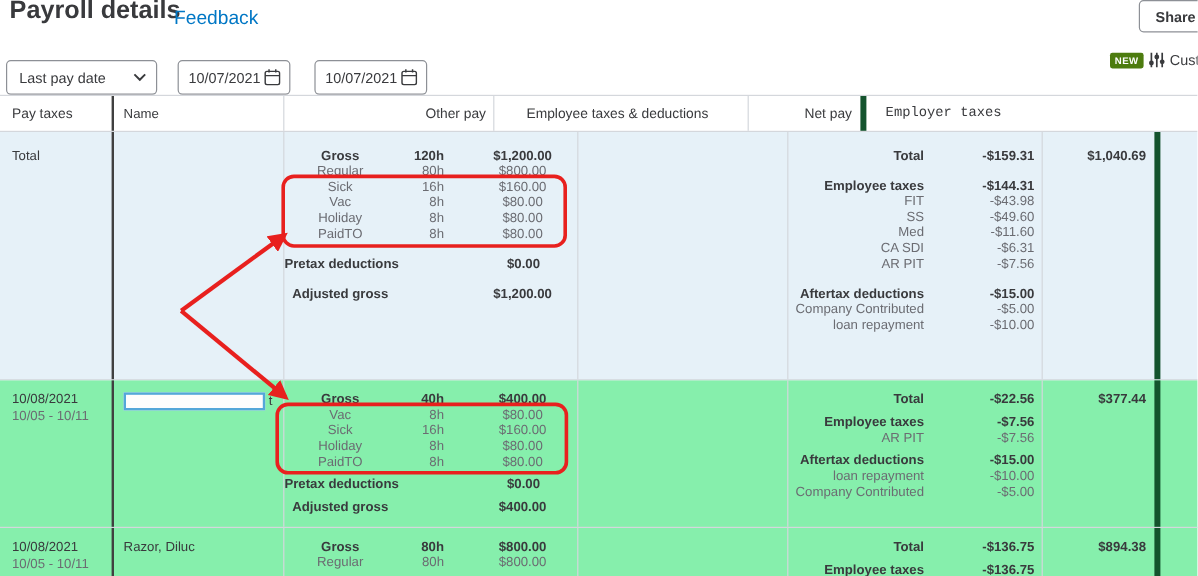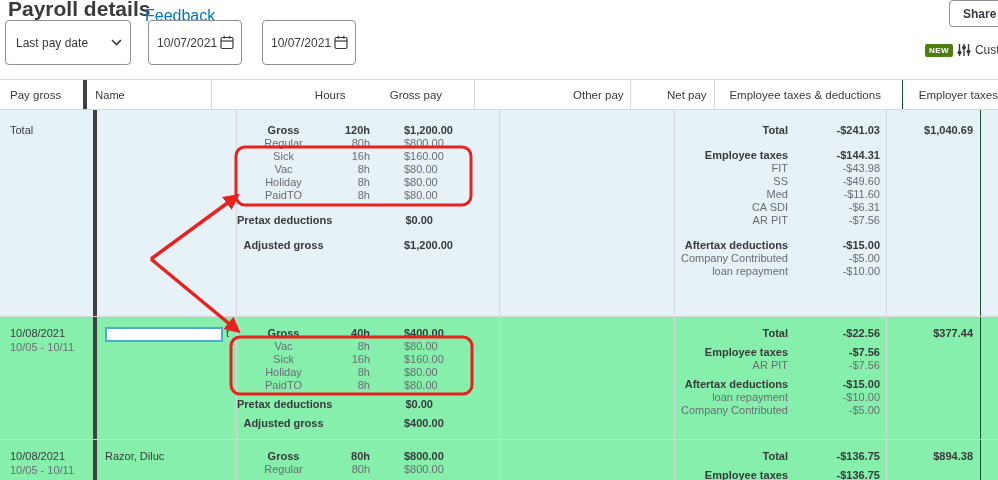--- a/index.html
+++ b/index.html
@@ -7,21 +7,21 @@
   .app { position:relative; width:998px; height:480px; overflow:hidden; background:#fff; color:#393a3d; }
 
   
   .title { position:absolute; left:8px; top:-3px; font-size:21px; font-weight:700; color:#393a3d; white-space:nowrap; }
   .feedback { position:absolute; left:145px; top:7px; font-size:16px; color:#0077c5; text-decoration:none; cursor:pointer; }
   .share { position:absolute; left:949px; top:0; width:74px; height:27px; background:#fff; border:1px solid #8d9096;
            border-radius:4px; font-size:12px; font-weight:700; color:#393a3d; text-align:left; padding-left:13px;
            font-family:inherit; cursor:pointer; }
 
   
-  .select, .datebox { position:absolute; top:20px; height:45px; border:1px solid #8d9096; border-radius:4px;
+  .select, .datebox { position:absolute; top:50px; height:29px; border:1px solid #8d9096; border-radius:4px;
            display:flex; align-items:center; font-size:12px; color:#393a3d; background:#fff; cursor:pointer; }
   .select { left:5px; width:126px; padding:0 8px 0 10px; }
   .select .val { flex:1; }
   .datebox { width:94px; padding:0 7px 0 8px; }
   .datebox .val { flex:1; }
   .d1 { left:148px; } .d2 { left:262px; }
   .customize { position:absolute; left:925px; top:43px; display:flex; align-items:center; gap:4px; white-space:nowrap; cursor:pointer; }
   .newbadge { background:#4d7c0f; color:#fff; font-size:8px; font-weight:700; padding:2px 4px; border-radius:2px; letter-spacing:.4px; }
   .cust-label { font-size:12px; color:#393a3d; }
 
@@ -30,40 +30,40 @@
   .thead { display:flex; height:31px; border-top:1px solid #d4d7dc; border-bottom:1px solid #d4d7dc; font-size:11.5px; color:#393a3d; }
   .thead .cell { display:flex; align-items:center; height:100%; }
   .right { justify-content:flex-end; }
   .center { justify-content:center; text-align:center; }
 
   .trow { display:flex; border-bottom:1px solid #d4d7dc; font-size:11px; align-items:stretch; background:#86efac; }
   .trow.highlight { background:#e6f1f8; }
   .row-0 { height:207px; } .row-1 { height:123px; } .row-2 { height:90px; }
 
   .c-paydate { width:93px; padding-left:10px; }
-  .c-name    { width:143px; padding-left:8px;  border-left:4px solid #404040; }
+  .c-name    { width:143px; padding-left:8px;  border-left:2px solid #404040; }
   .c-gross   { width:245px; padding-right:14px; border-left:1px solid #d4d7dc; }
-  .c-other   { width:175px; padding-right:6px; border-left:1px solid #d4d7dc;margin-left:18px; }
+  .c-other   { width:175px; padding-right:6px; border-left:1px solid #d4d7dc; }
   .c-taxes   { width:212px; padding-right:6px; border-left:1px solid #d4d7dc; }
   .c-net     { width:94px;  padding-right:7px; border-left:1px solid #d4d7dc; text-align:right; }
-  .c-emp     { flex:1; padding-left:16px; border-left:1px solid #14532d; white-space:nowrap; }
+  .c-emp     { flex:1; padding-left:16px; border-left:5px solid #14532d; white-space:nowrap;font-family:Liberation Mono, monospace; }
 
   .c-gross .h-hours { width:134px; text-align:right; }
   .c-gross .h-gross { width:97px;  text-align:right; }
 
   .trow .cell { padding-top:10px; }
   .trow.highlight .cell { padding-top:14px; }
 
   .line { display:flex; height:13px; line-height:13px; color:#6b6c72; white-space:nowrap; }
   .line.bold { font-weight:700; color:#393a3d; }
   .line.spacer { height:6px; }
   .highlight .line.spacer { height:12px; }
   .g-label { flex:1; text-align:center; }
   .g-hours { width:40px; text-align:right; }
-  .g-amount{ width:97px; text-align:left;padding-left:34px; }
+  .g-amount{ width:97px; text-align:center;padding-left:34px; }
   .t-label { flex:1; text-align:right; }
   .t-amount{ width:92px; text-align:right; }
   .c-net .line { display:block; }
 
   .pd-main { font-size:11px; color:#393a3d; height:13px; line-height:13px; }
   .pd-sub  { font-size:11px; color:#6b6c72; height:13px; line-height:13px; margin-top:1px; }
   .c-name  { font-size:11px; color:#393a3d; }
   .redacted { display:inline-block; width:118px; height:15px; border:2px solid #54a7d9; background:#fdfdfd; vertical-align:middle; margin-right:3px; }
 
   
@@ -115,29 +115,25 @@
           <circle cx="2.5" cy="9.5" r="2"></circle>
           <circle cx="7" cy="4.5" r="2"></circle>
           <circle cx="11.5" cy="8.5" r="2"></circle>
         </g>
       </svg>
     <span class="cust-label">Customize</span>
   </div>
 
   <div class="table">
     <div class="thead">
-      <div class="cell c-paydate">Pay gross</div>
+      <div class="cell c-paydate">Pay taxes</div>
       <div class="cell c-name">Name</div>
-      <div class="cell c-gross">
-        <span class="h-hours">Hours</span>
-        <span class="h-gross">Gross pay</span>
-      </div>
       <div class="cell c-other right">Other pay</div>
+      <div class="cell c-taxes center">Employee taxes &amp; deductions</div>
       <div class="cell c-net right">Net pay</div>
-      <div class="cell c-taxes center">Employee taxes &amp; deductions</div>
       <div class="cell c-emp">Employer taxes</div>
     </div>
     <div class="tbody">
         <div class="trow row-0 highlight">
           <div class="cell c-paydate">
             <div class="pd-main">Total</div>
           </div>
           <div class="cell c-name"></div>
           <div class="cell c-gross">
             <div class="line bold">
@@ -180,21 +176,21 @@
             <div class="line bold">
               <span class="g-label">Adjusted gross</span>
               <span class="g-hours"></span>
               <span class="g-amount">$1,200.00</span>
             </div>
           </div>
           <div class="cell c-other"></div>
           <div class="cell c-taxes">
             <div class="line bold">
               <span class="t-label">Total</span>
-              <span class="t-amount">-$241.03</span>
+              <span class="t-amount">-$159.31</span>
             </div>
             <div class="line spacer"></div>
             <div class="line bold">
               <span class="t-label">Employee taxes</span>
               <span class="t-amount">-$144.31</span>
             </div>
             <div class="line">
               <span class="t-label">FIT</span>
               <span class="t-amount">-$43.98</span>
             </div>

